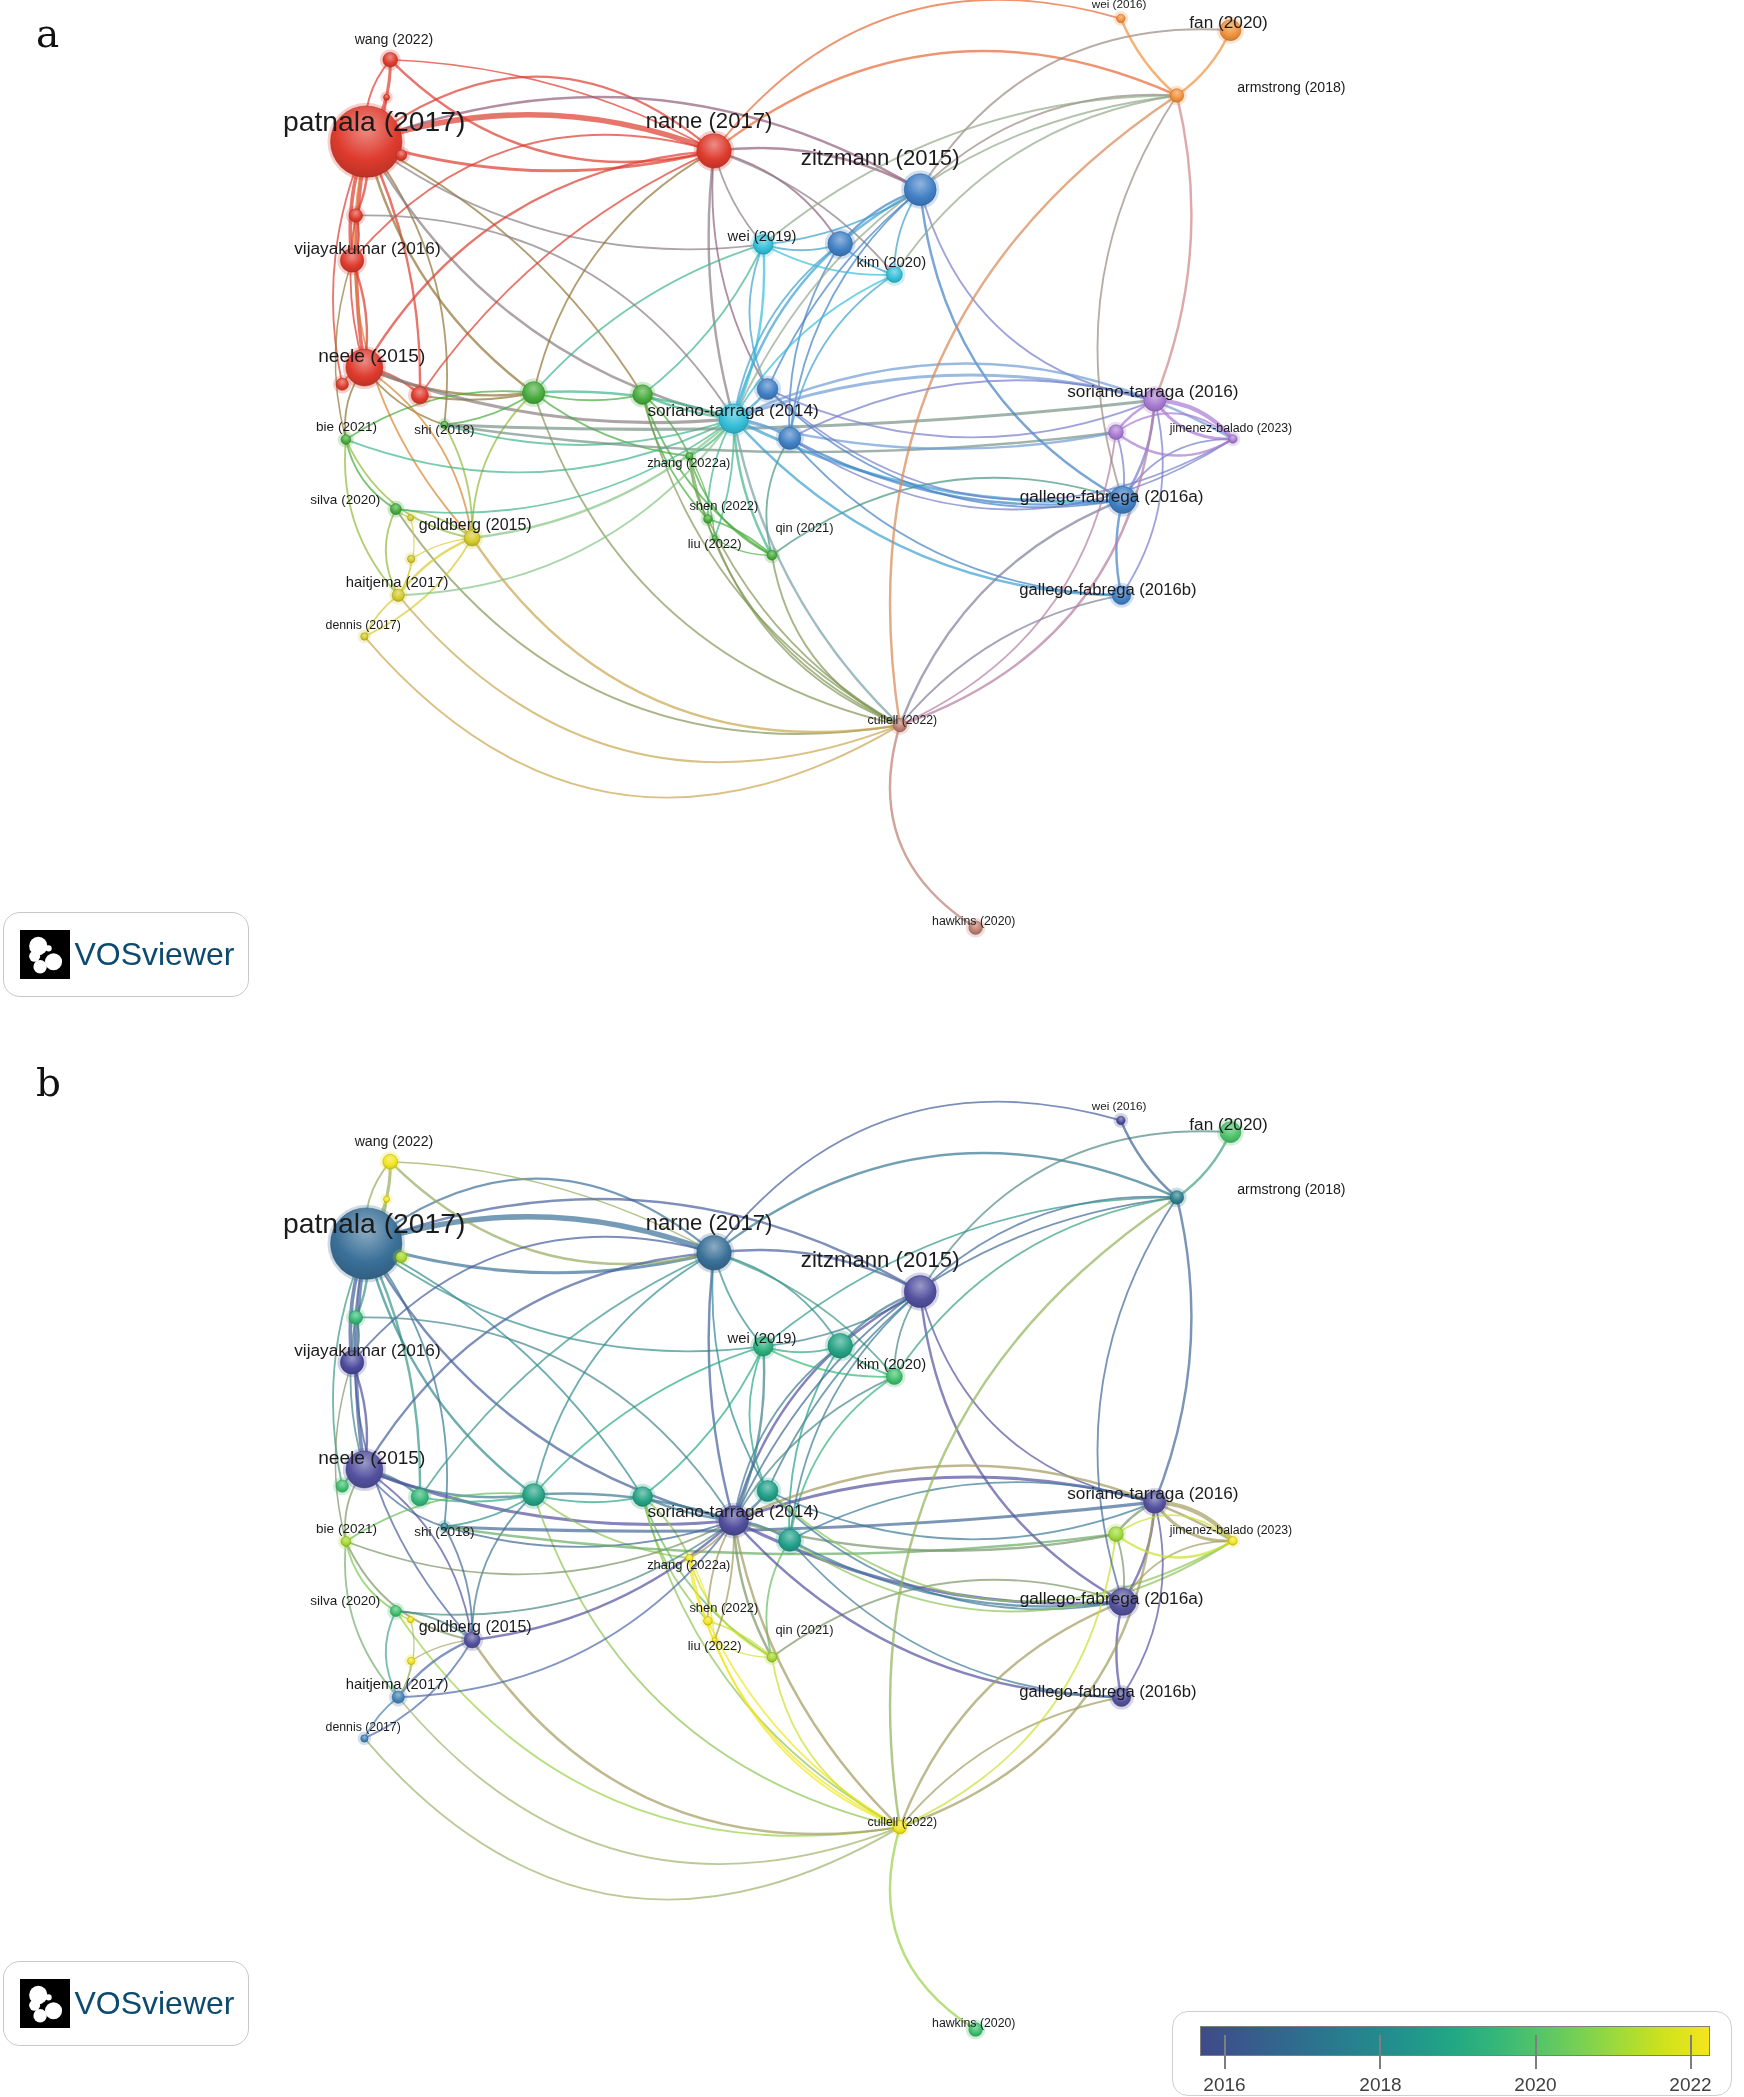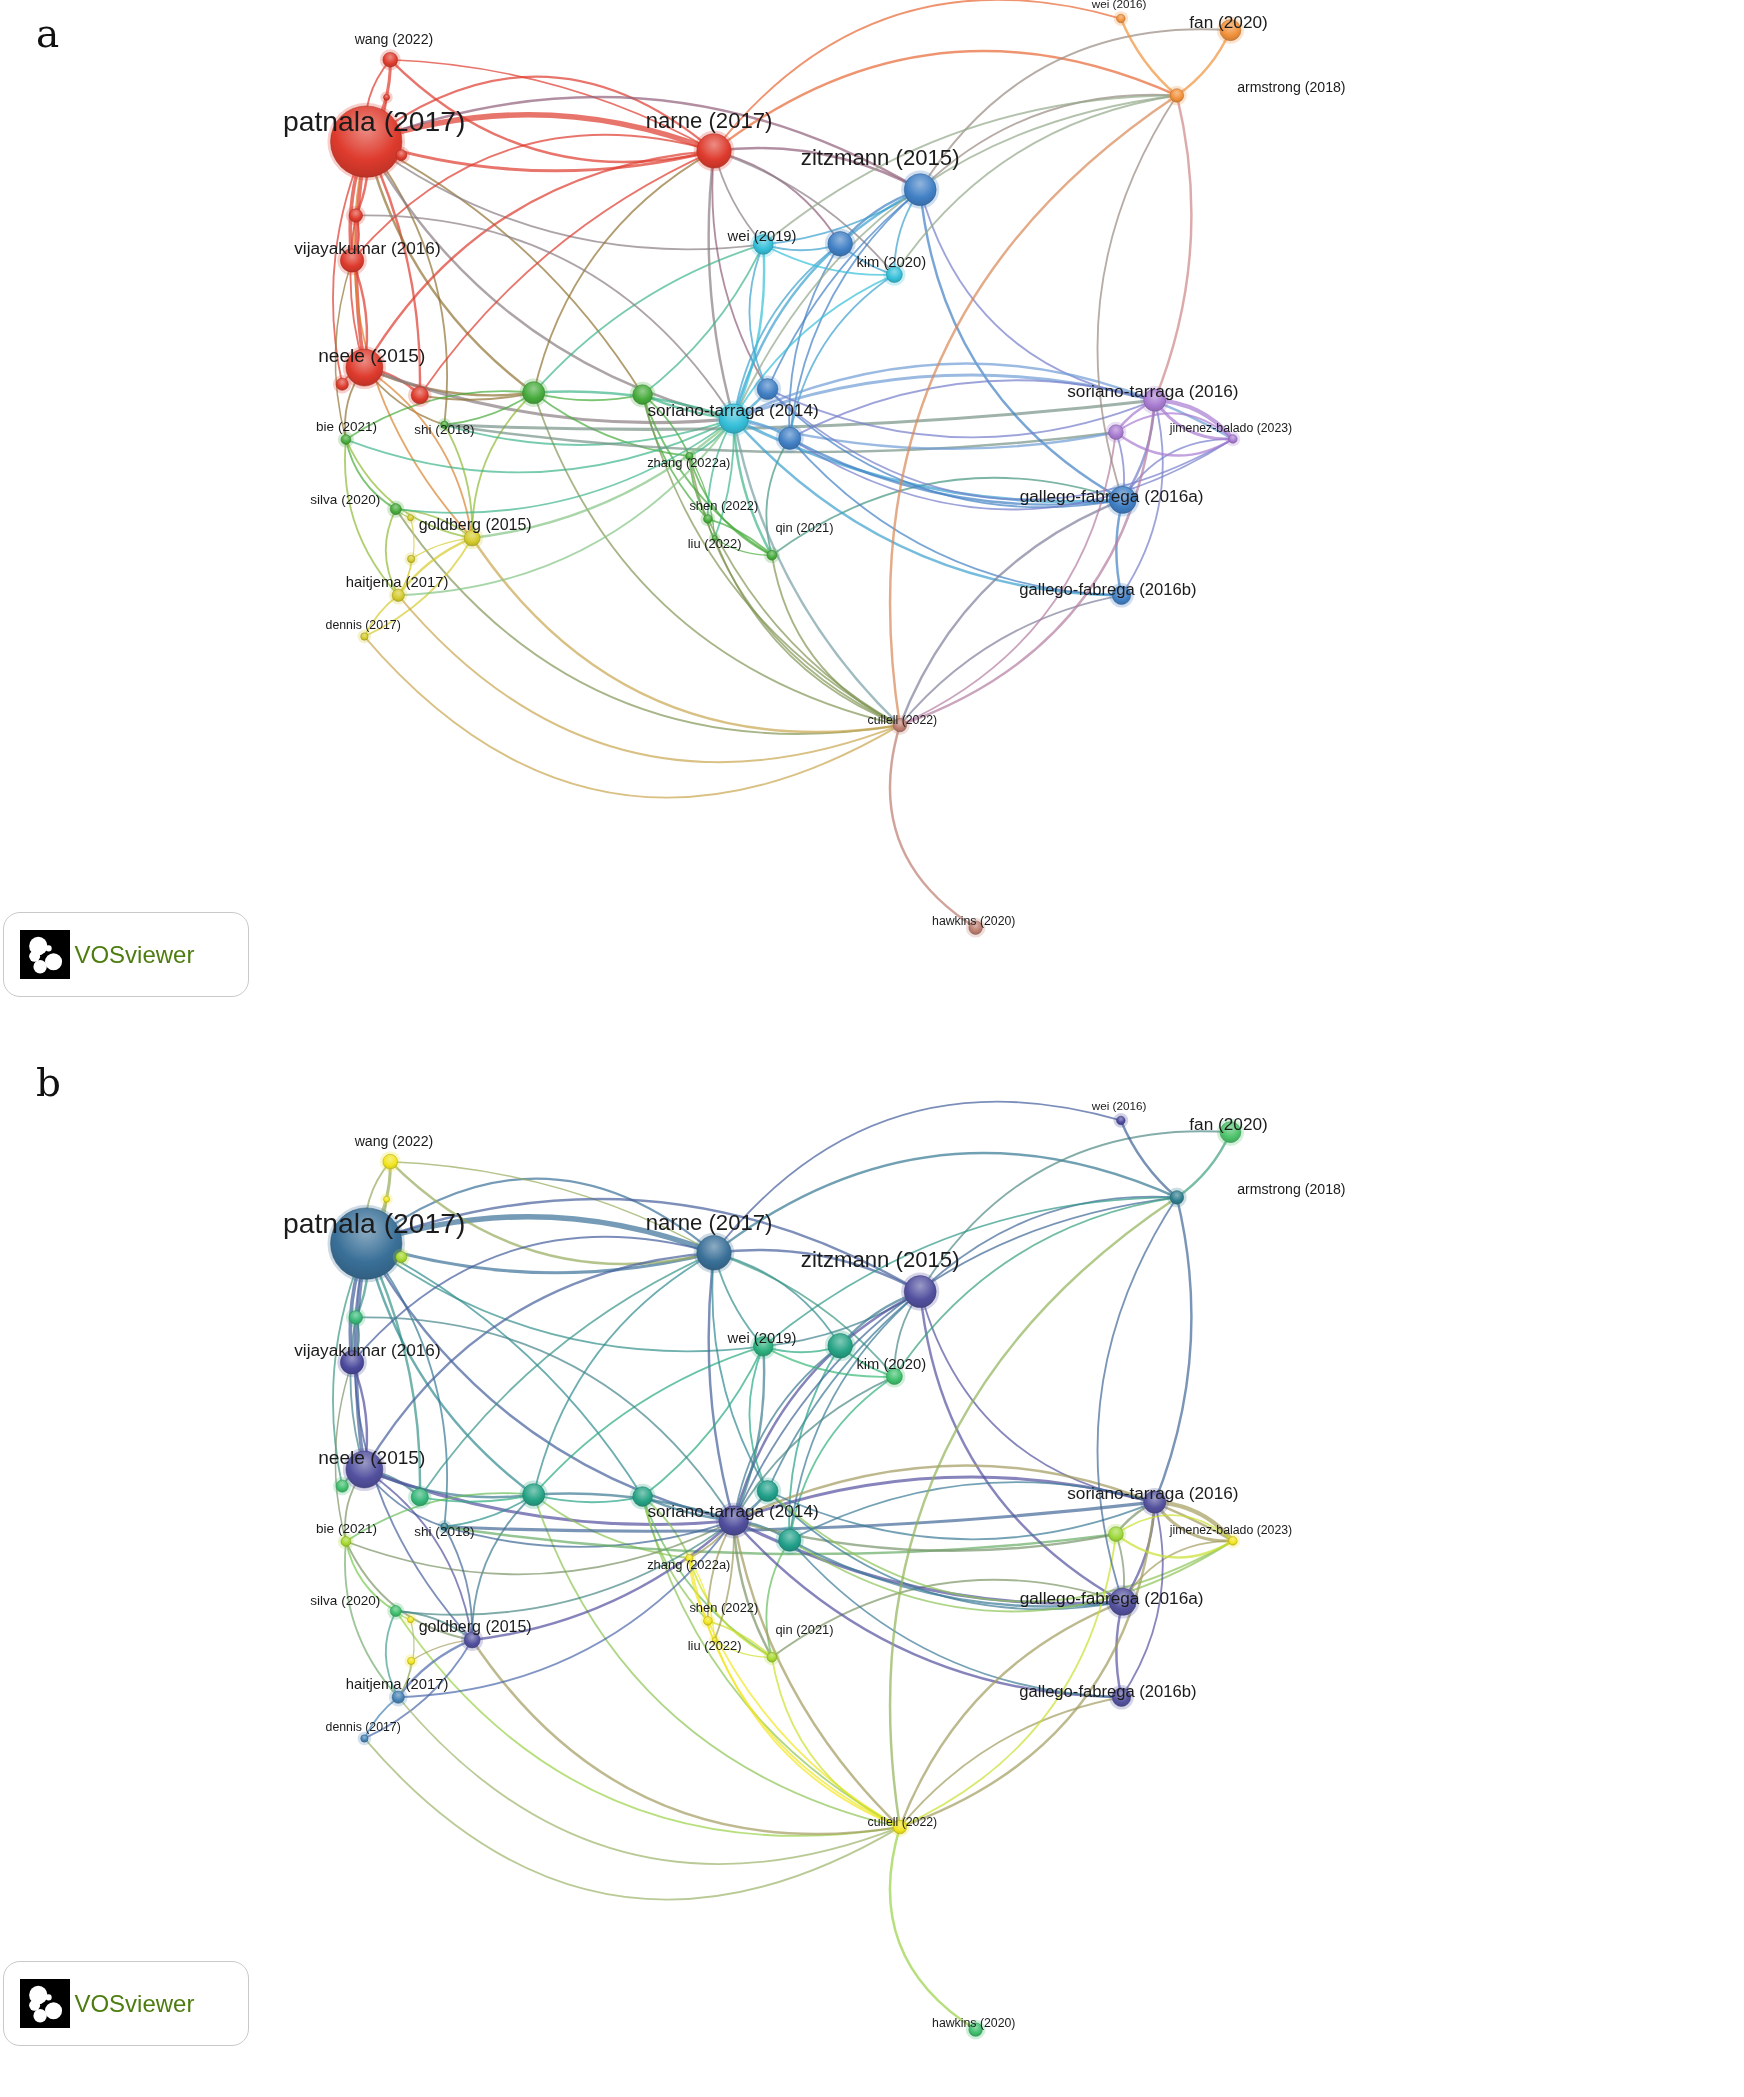--- a/index.html
+++ b/index.html
@@ -6,21 +6,21 @@
   body{position:relative;width:1745px;height:2097px;font-family:"Liberation Sans",sans-serif;overflow:hidden;}
   .panel{position:absolute;left:0;width:1745px;height:1049px;}
   #panel-a{top:0;}
   #panel-b{top:1049px;}
   svg.net{position:absolute;left:0;top:0;width:1745px;height:1049px;}
   .panel-letter{position:absolute;left:36px;top:11px;font-family:"DejaVu Serif","Liberation Serif",serif;
     font-size:39px;color:#111;z-index:5;}
   .vos-box{position:absolute;left:2.5px;width:246px;height:85px;background:#fff;border:1.8px solid #c9c9c9;
     border-radius:17px;box-sizing:border-box;display:flex;align-items:center;z-index:6;}
   .vos-box .icon{width:50px;height:49px;background:#000;margin-left:16px;flex:0 0 auto;}
-  .vos-box .vtext{font-size:24px;color:#4d7c0f;margin-left:4.9px;letter-spacing:0px;}
+  .vos-box .vtext{font-size:32px;color:#0c4a6e;margin-left:4.9px;letter-spacing:0px;}
   #legend{position:absolute;right:13.5px;bottom:2.5px;width:560px;height:85px;background:#fff;
     border:1.8px solid #cfcfcf;border-radius:16px;box-sizing:border-box;z-index:6;}
   #legend .bar{position:absolute;left:27px;right:21px;top:14.8px;height:28px;border:1.8px solid #7e7e7e;}
   #legend .tick{position:absolute;top:23.4px;width:2.5px;height:34px;background:#7e7e7e;}
   #legend .tick-label{position:absolute;top:62px;font-size:19px;color:#414141;transform:translateX(-50%);}
   text.nlabel{fill:#1b1b1b;text-anchor:middle;font-family:"Liberation Sans",sans-serif;font-weight:500;}
 </style>
 </head>
 <body>
 
@@ -729,14 +729,27 @@
     <svg class="icon" viewBox="0 0 82 80">
       <rect x="0" y="0" width="82" height="80" fill="#000"></rect>
       <circle cx="30" cy="26" r="15" fill="#fff"></circle>
       <circle cx="24" cy="43" r="9" fill="#fff"></circle>
       <circle cx="55" cy="52" r="14" fill="#fff"></circle>
       <circle cx="33" cy="60" r="11" fill="#fff"></circle>
       <circle cx="47" cy="30" r="5" fill="#fff"></circle>
     </svg>
     <span class="vtext">VOSviewer</span>
   </div>
+  <div id="legend">
+    <div class="bar" id="legend-bar" style="background: linear-gradient(to right, rgb(63, 74, 138), rgb(56, 89, 140), rgb(49, 104, 142), rgb(42, 120, 142), rgb(36, 135, 142), rgb(33, 150, 139), rgb(34, 168, 132), rgb(53, 183, 121), rgb(84, 197, 104), rgb(122, 209, 81), rgb(165, 219, 54), rgb(210, 226, 27), rgb(244, 229, 31));"></div>
+    <div id="legend-ticks">
+        <div class="tick" style="left: 51px;"></div>
+        <div class="tick-label" style="left: 52px;">2016</div>
+        <div class="tick" style="left: 206px;"></div>
+        <div class="tick-label" style="left: 208px;">2018</div>
+        <div class="tick" style="left: 362px;"></div>
+        <div class="tick-label" style="left: 363px;">2020</div>
+        <div class="tick" style="left: 517px;"></div>
+        <div class="tick-label" style="left: 518px;">2022</div>
+      </div>
+  </div>
 </div>
 
 
 </body></html>

